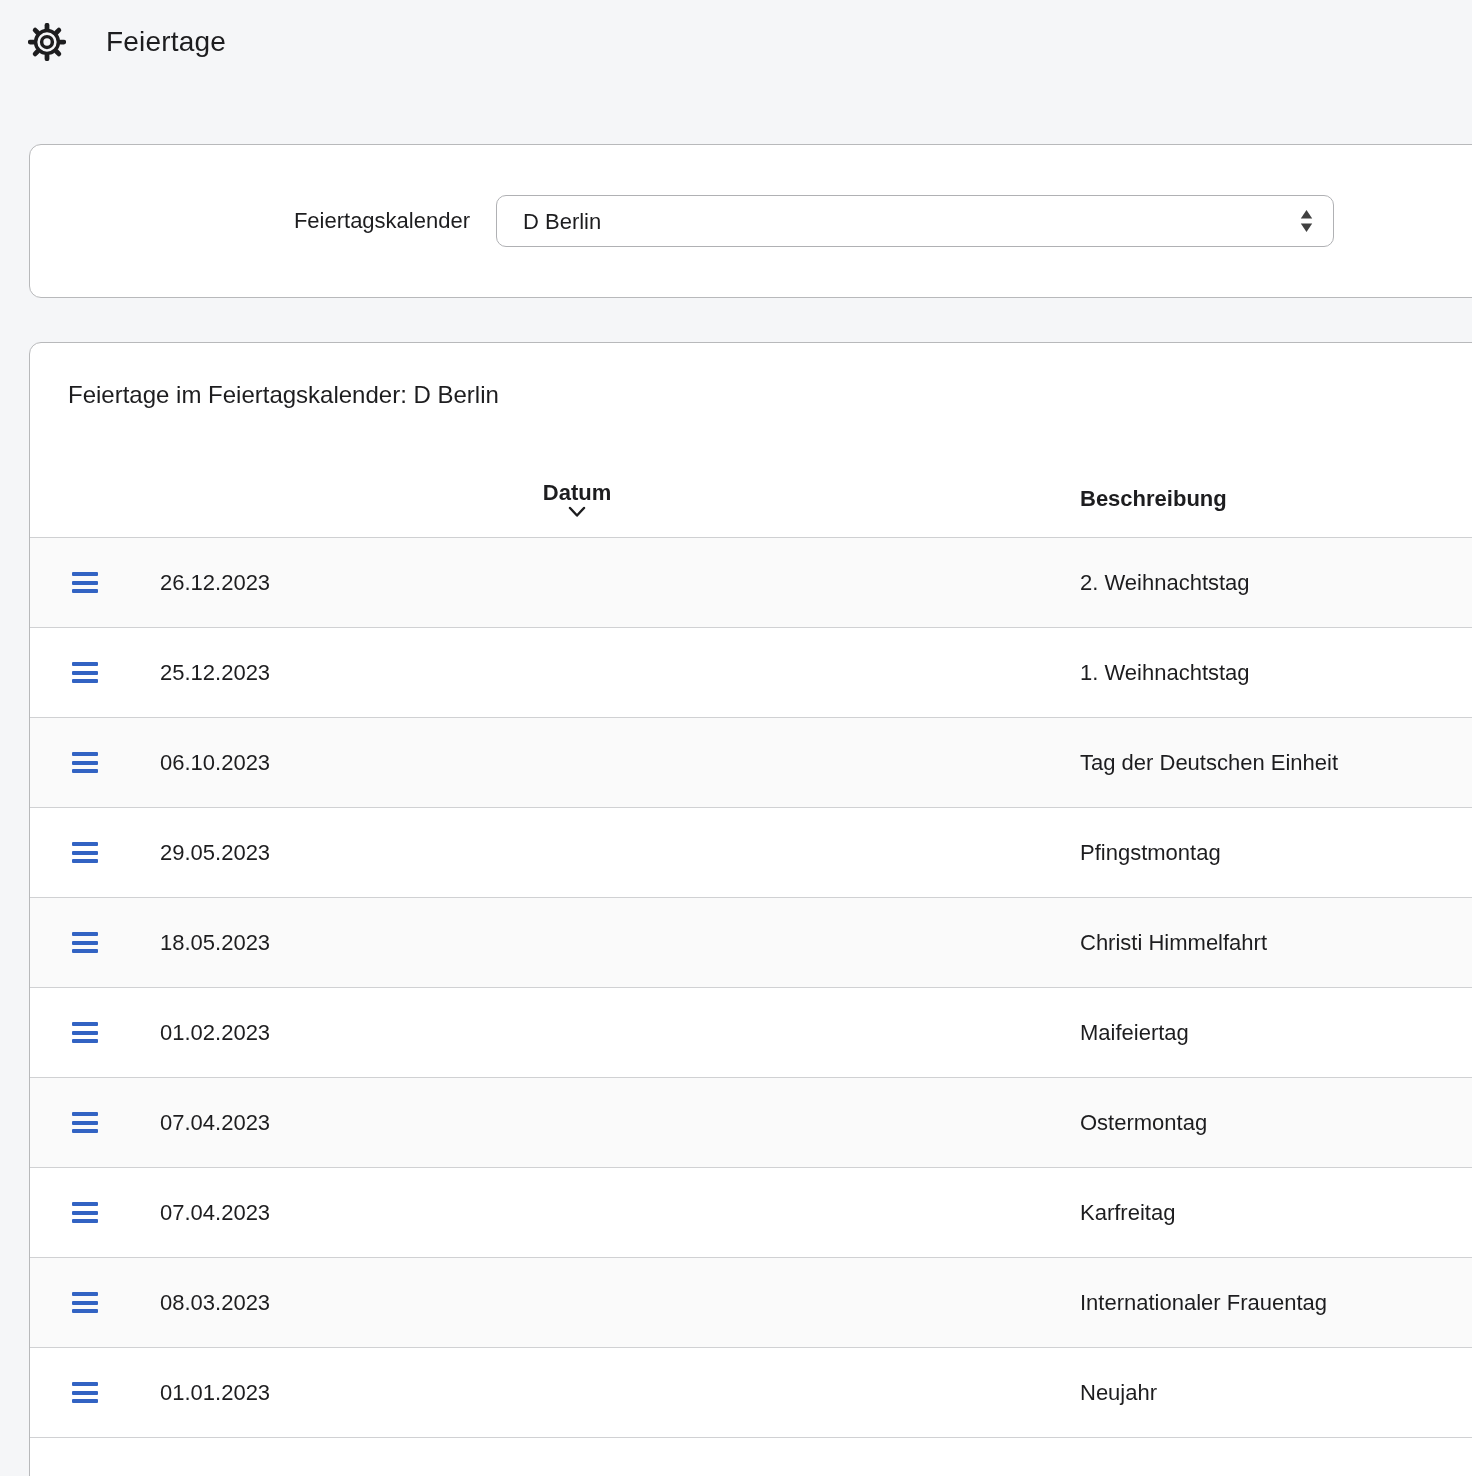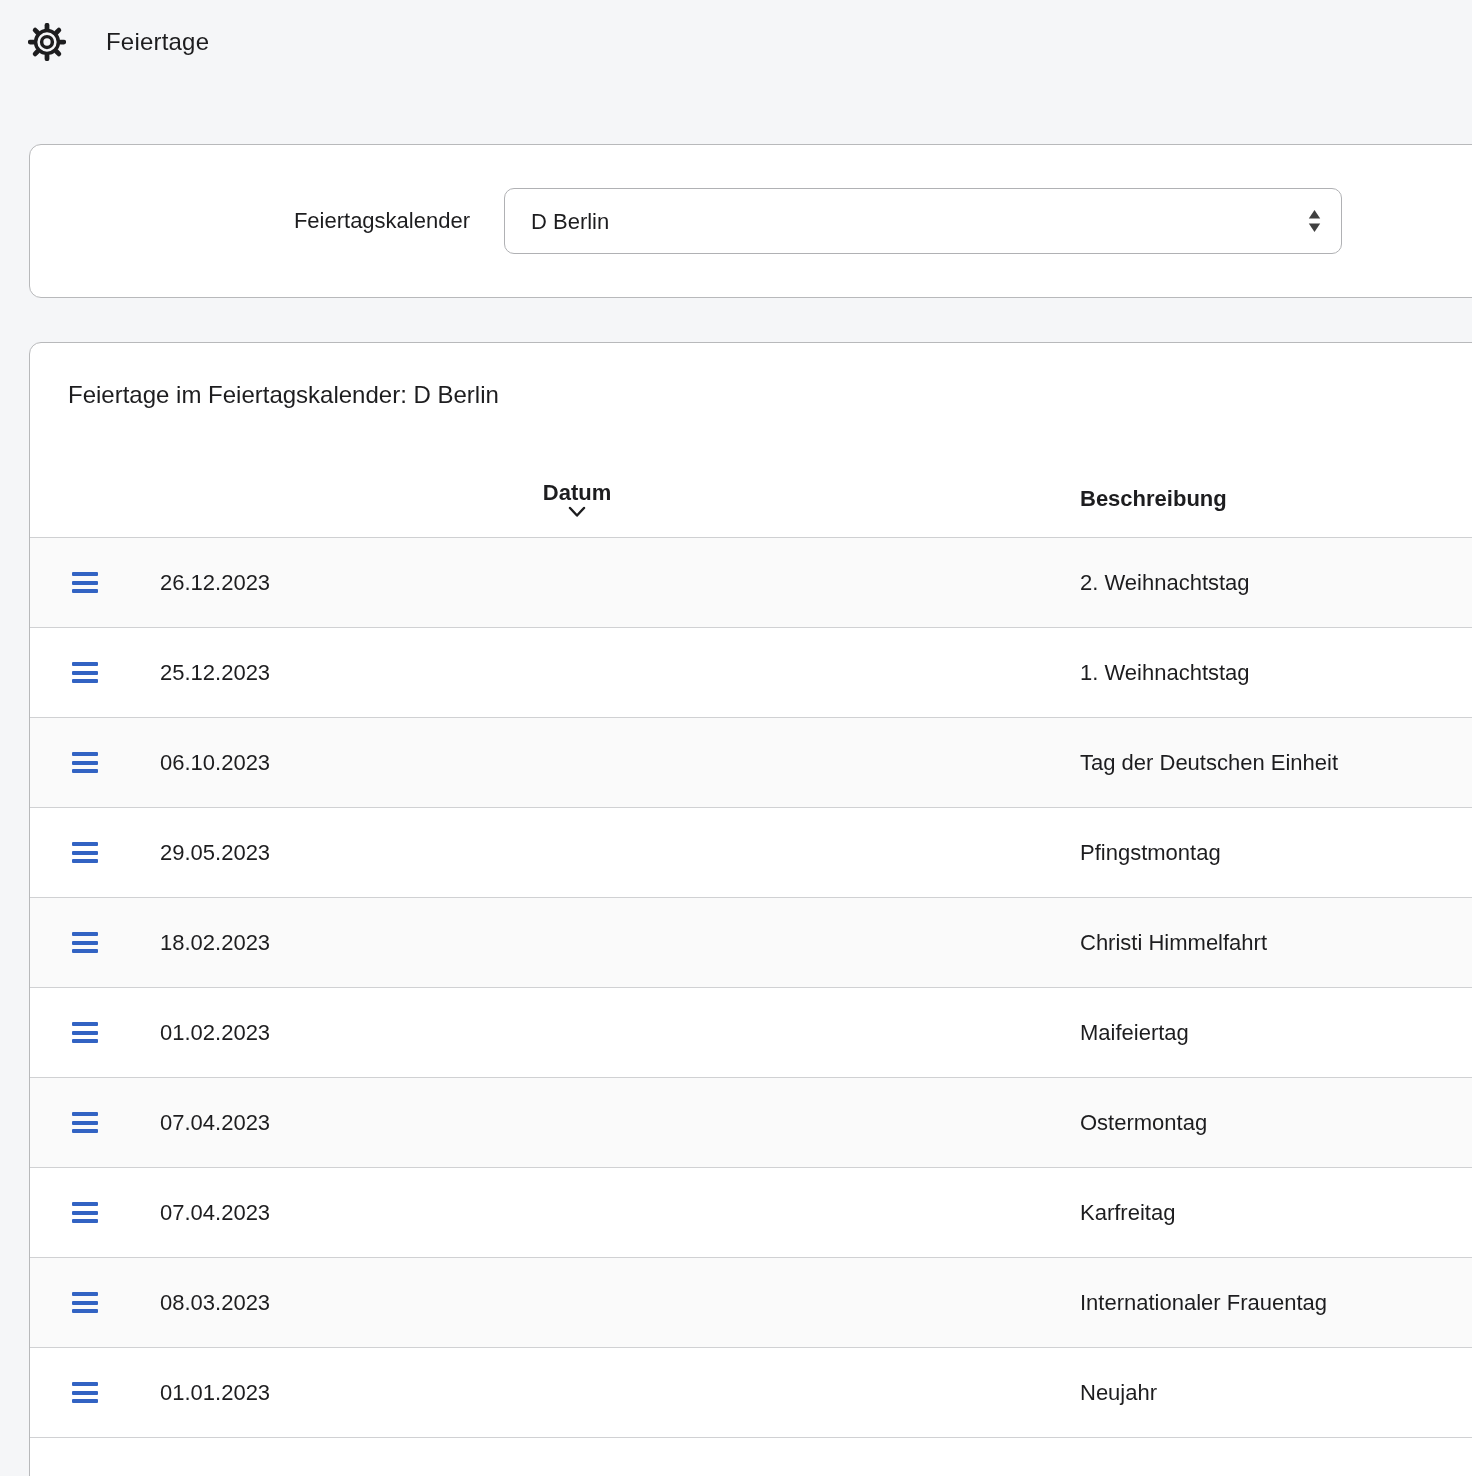--- a/index.html
+++ b/index.html
@@ -11,37 +11,37 @@
     overflow:hidden;
     position:relative;
   }
 
   
   .page-header {
     display:flex; align-items:center; gap:40px;
     padding:22px 0 0 28px;
   }
   .gear-wrap { width:38px; height:38px; display:inline-flex; }
-  .page-title { font-size:24px; font-weight:400; line-height:40px; letter-spacing:.2px; }
+  .page-title { font-size:28px; font-weight:400; line-height:40px; letter-spacing:.2px; }
 
   
   .card {
     background:#ffffff;
     border:1px solid #b8b9bb;
     border-radius:12px;
     margin-left:29px;
     width:1500px;            
   }
   .filter-card { margin-top:82px; height:154px; }
   .table-card  { margin-top:44px; height:1220px; overflow:hidden; }
 
   
   .filter-row { display:flex; align-items:center; height:100%; }
   .filter-label { width:440px; text-align:right; font-size:22px; }
-  .select-wrap { position:relative; margin-left:34px; width:838px; height:66px; }
+  .select-wrap { position:relative; margin-left:26px; width:838px; height:52px; }
   .calendar-select {
     -webkit-appearance:none; appearance:none;
     width:100%; height:100%;
     border:1px solid #b0b1b4; border-radius:10px;
     background:#ffffff;
     font-family:"Liberation Sans", sans-serif;
     font-size:22px; color:#1d1d1f;
     padding:0 60px 0 26px;
     cursor:pointer;
   }
@@ -191,21 +191,21 @@
         </div>
 
         <div class="row">
           <div class="col-handle">
             <span class="drag">
               <i></i>
               <i></i>
               <i></i>
             </span>
           </div>
-          <div class="col-date cell">18.02.2023</div>
+          <div class="col-date cell">18.05.2023</div>
           <div class="col-desc cell">Christi Himmelfahrt</div>
         </div>
 
         <div class="row">
           <div class="col-handle">
             <span class="drag">
               <i></i>
               <i></i>
               <i></i>
             </span>

